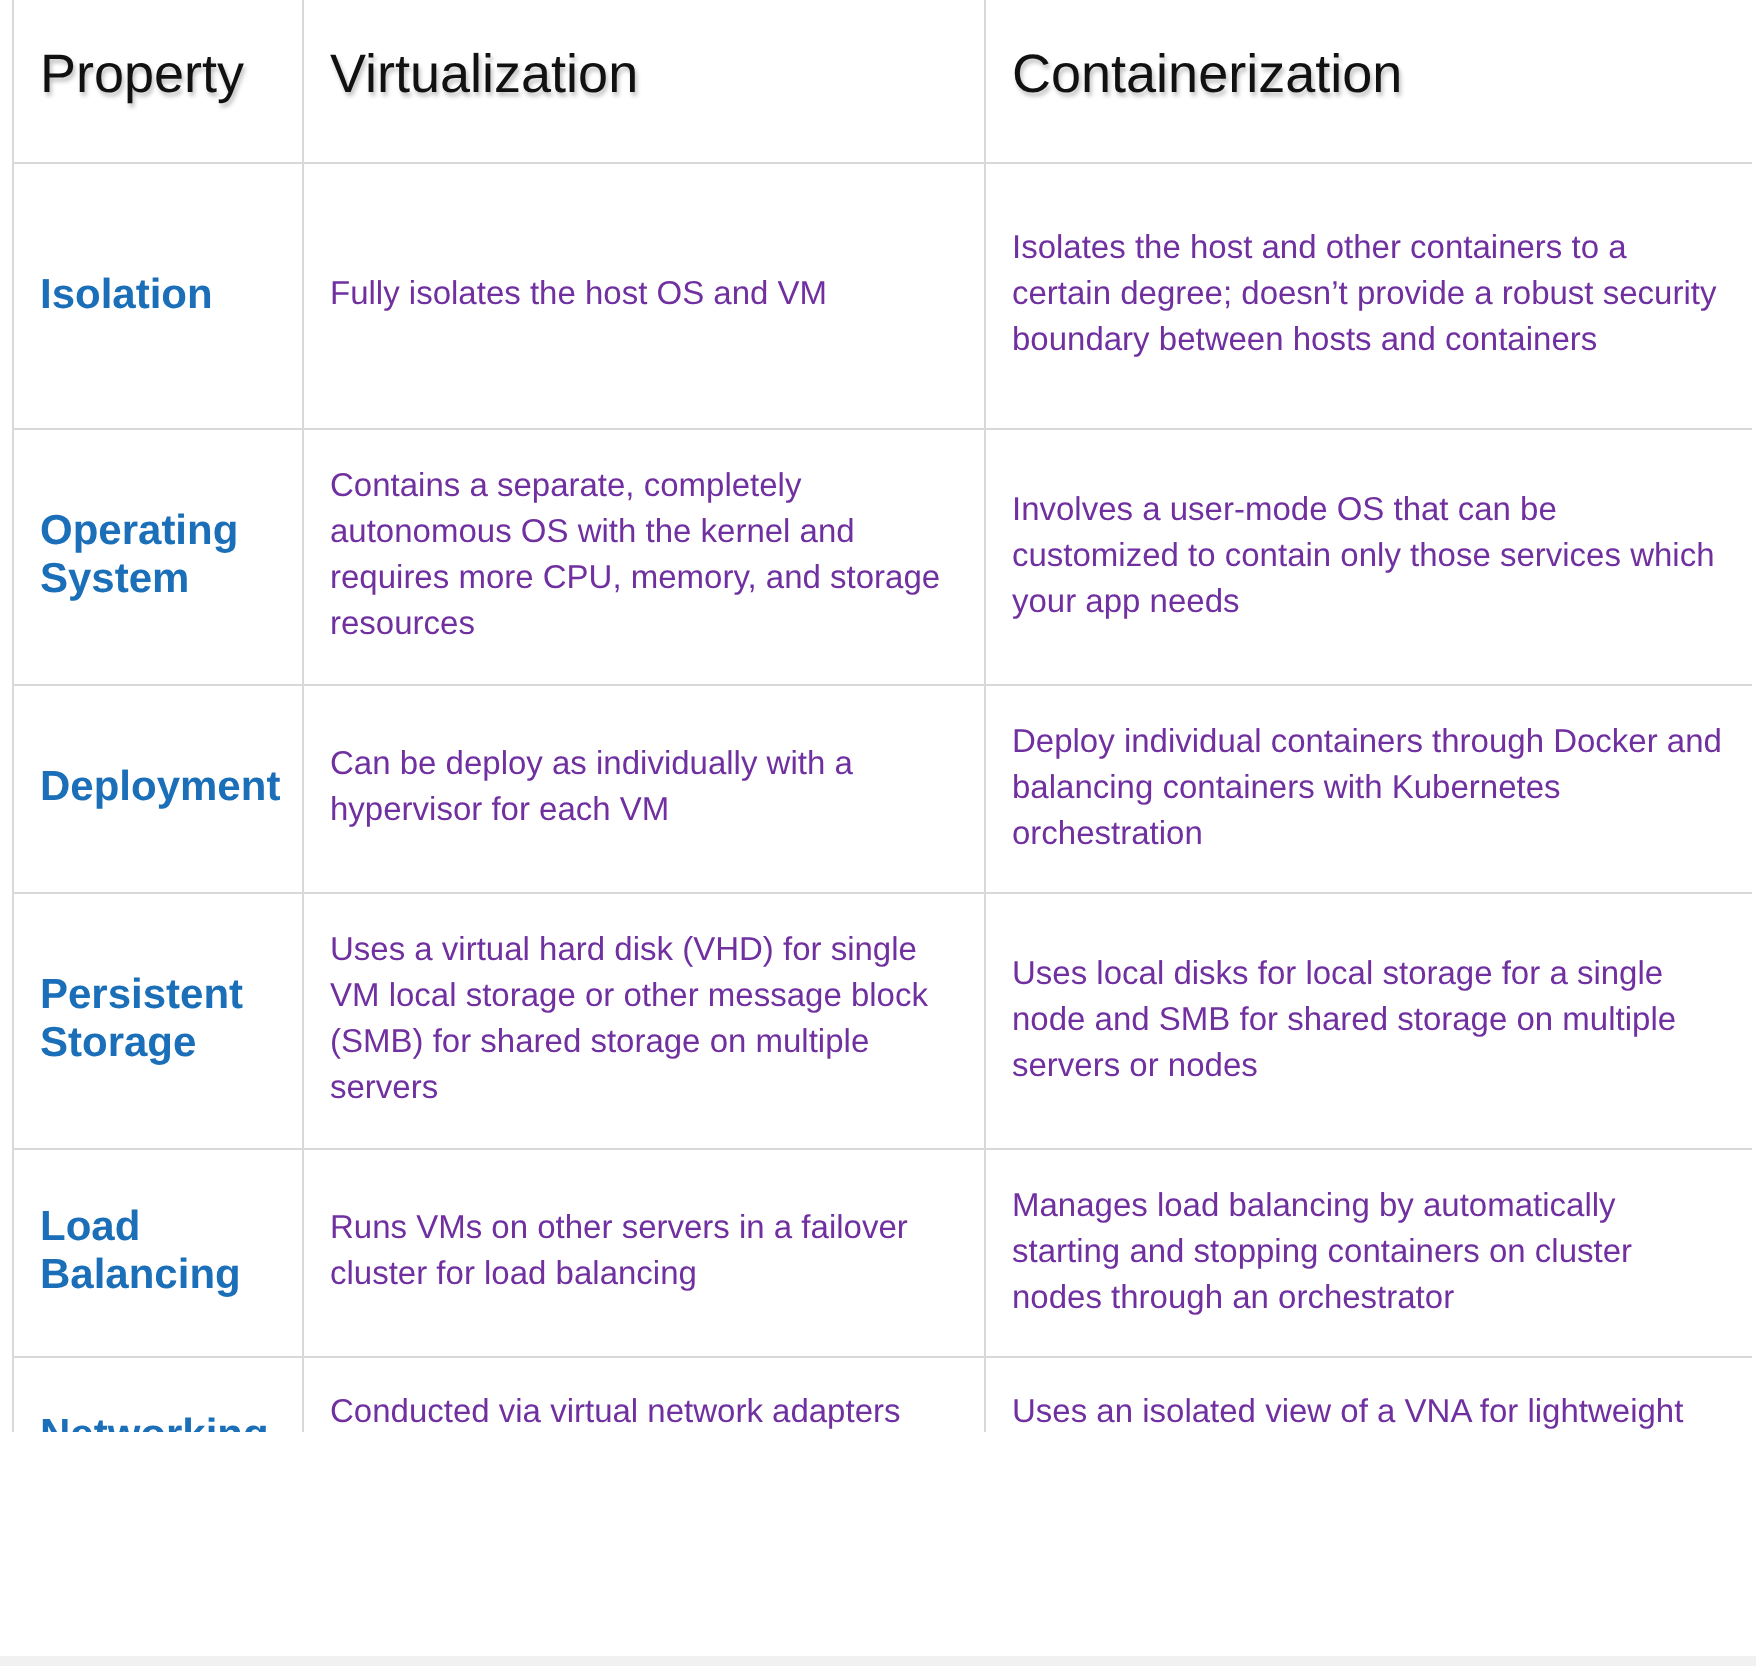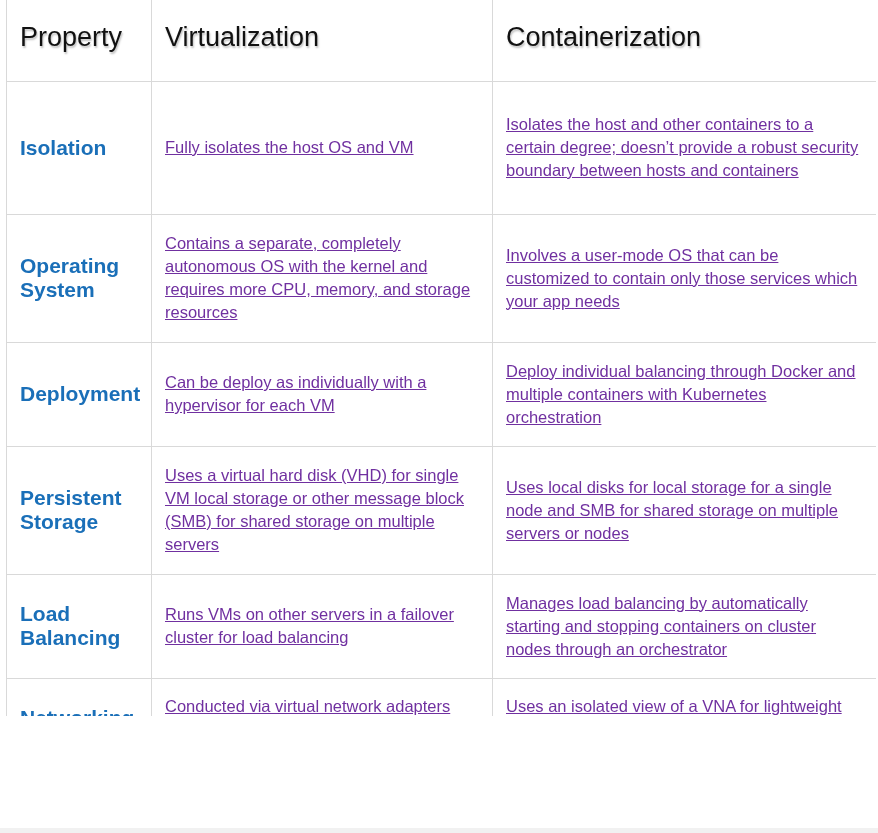--- a/index.html
+++ b/index.html
@@ -46,21 +46,20 @@
     td.prop {
       font-weight: bold;
       font-size: 21px;
       color: #1a6fb8;
       line-height: 24px;
     }
     td.val {
       font-size: 16.5px;
       color: #7030a0;
       line-height: 23px;
-      text-decoration: underline;
     }
     col.c1 { width: 145px; }
     col.c2 { width: 341px; }
     col.c3 { width: 384px; }
     .bottom-strip {
       position: absolute;
       left: 0;
       top: 828px;
       width: 878px;
       height: 5px;
@@ -91,21 +90,21 @@
         <td class="val">Isolates the host and other containers to a certain degree; doesn’t provide a robust security boundary between hosts and containers</td>
       </tr>
       <tr style="height:128px">
         <td class="prop" style="padding-right:18px">Operating System</td>
         <td class="val">Contains a separate, completely autonomous OS with the kernel and requires more CPU, memory, and storage resources</td>
         <td class="val">Involves a user-mode OS that can be customized to contain only those services which your app needs</td>
       </tr>
       <tr style="height:104px">
         <td class="prop">Deployment</td>
         <td class="val">Can be deploy as individually with a hypervisor for each VM</td>
-        <td class="val">Deploy individual balancing through Docker and multiple containers with Kubernetes orchestration</td>
+        <td class="val">Deploy individual containers through Docker and balancing containers with Kubernetes orchestration</td>
       </tr>
       <tr style="height:128px">
         <td class="prop" style="padding-right:40px">Persistent Storage</td>
         <td class="val">Uses a virtual hard disk (VHD) for single VM local storage or other message block (SMB) for shared storage on multiple servers</td>
         <td class="val">Uses local disks for local storage for a single node and SMB for shared storage on multiple servers or nodes</td>
       </tr>
       <tr style="height:104px">
         <td class="prop" style="padding-right:4px">Load Balancing</td>
         <td class="val">Runs VMs on other servers in a failover cluster for load balancing</td>
         <td class="val">Manages load balancing by automatically starting and stopping containers on cluster nodes through an orchestrator</td>

